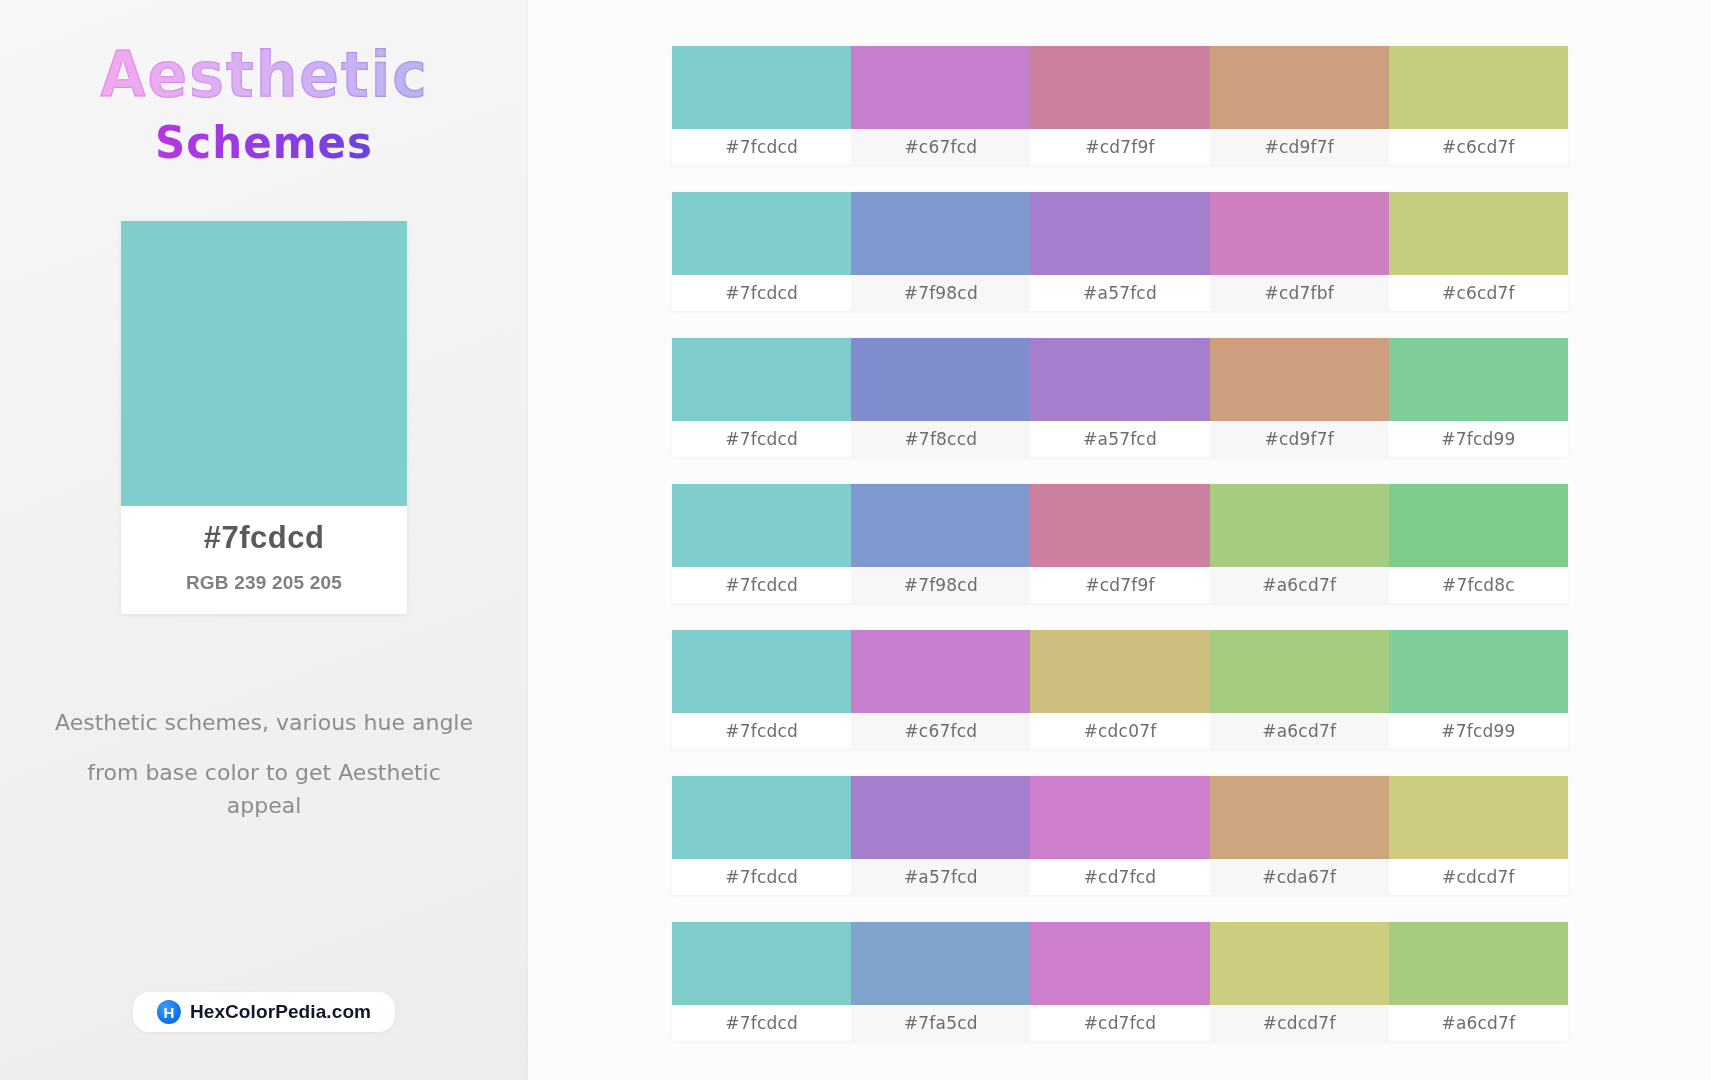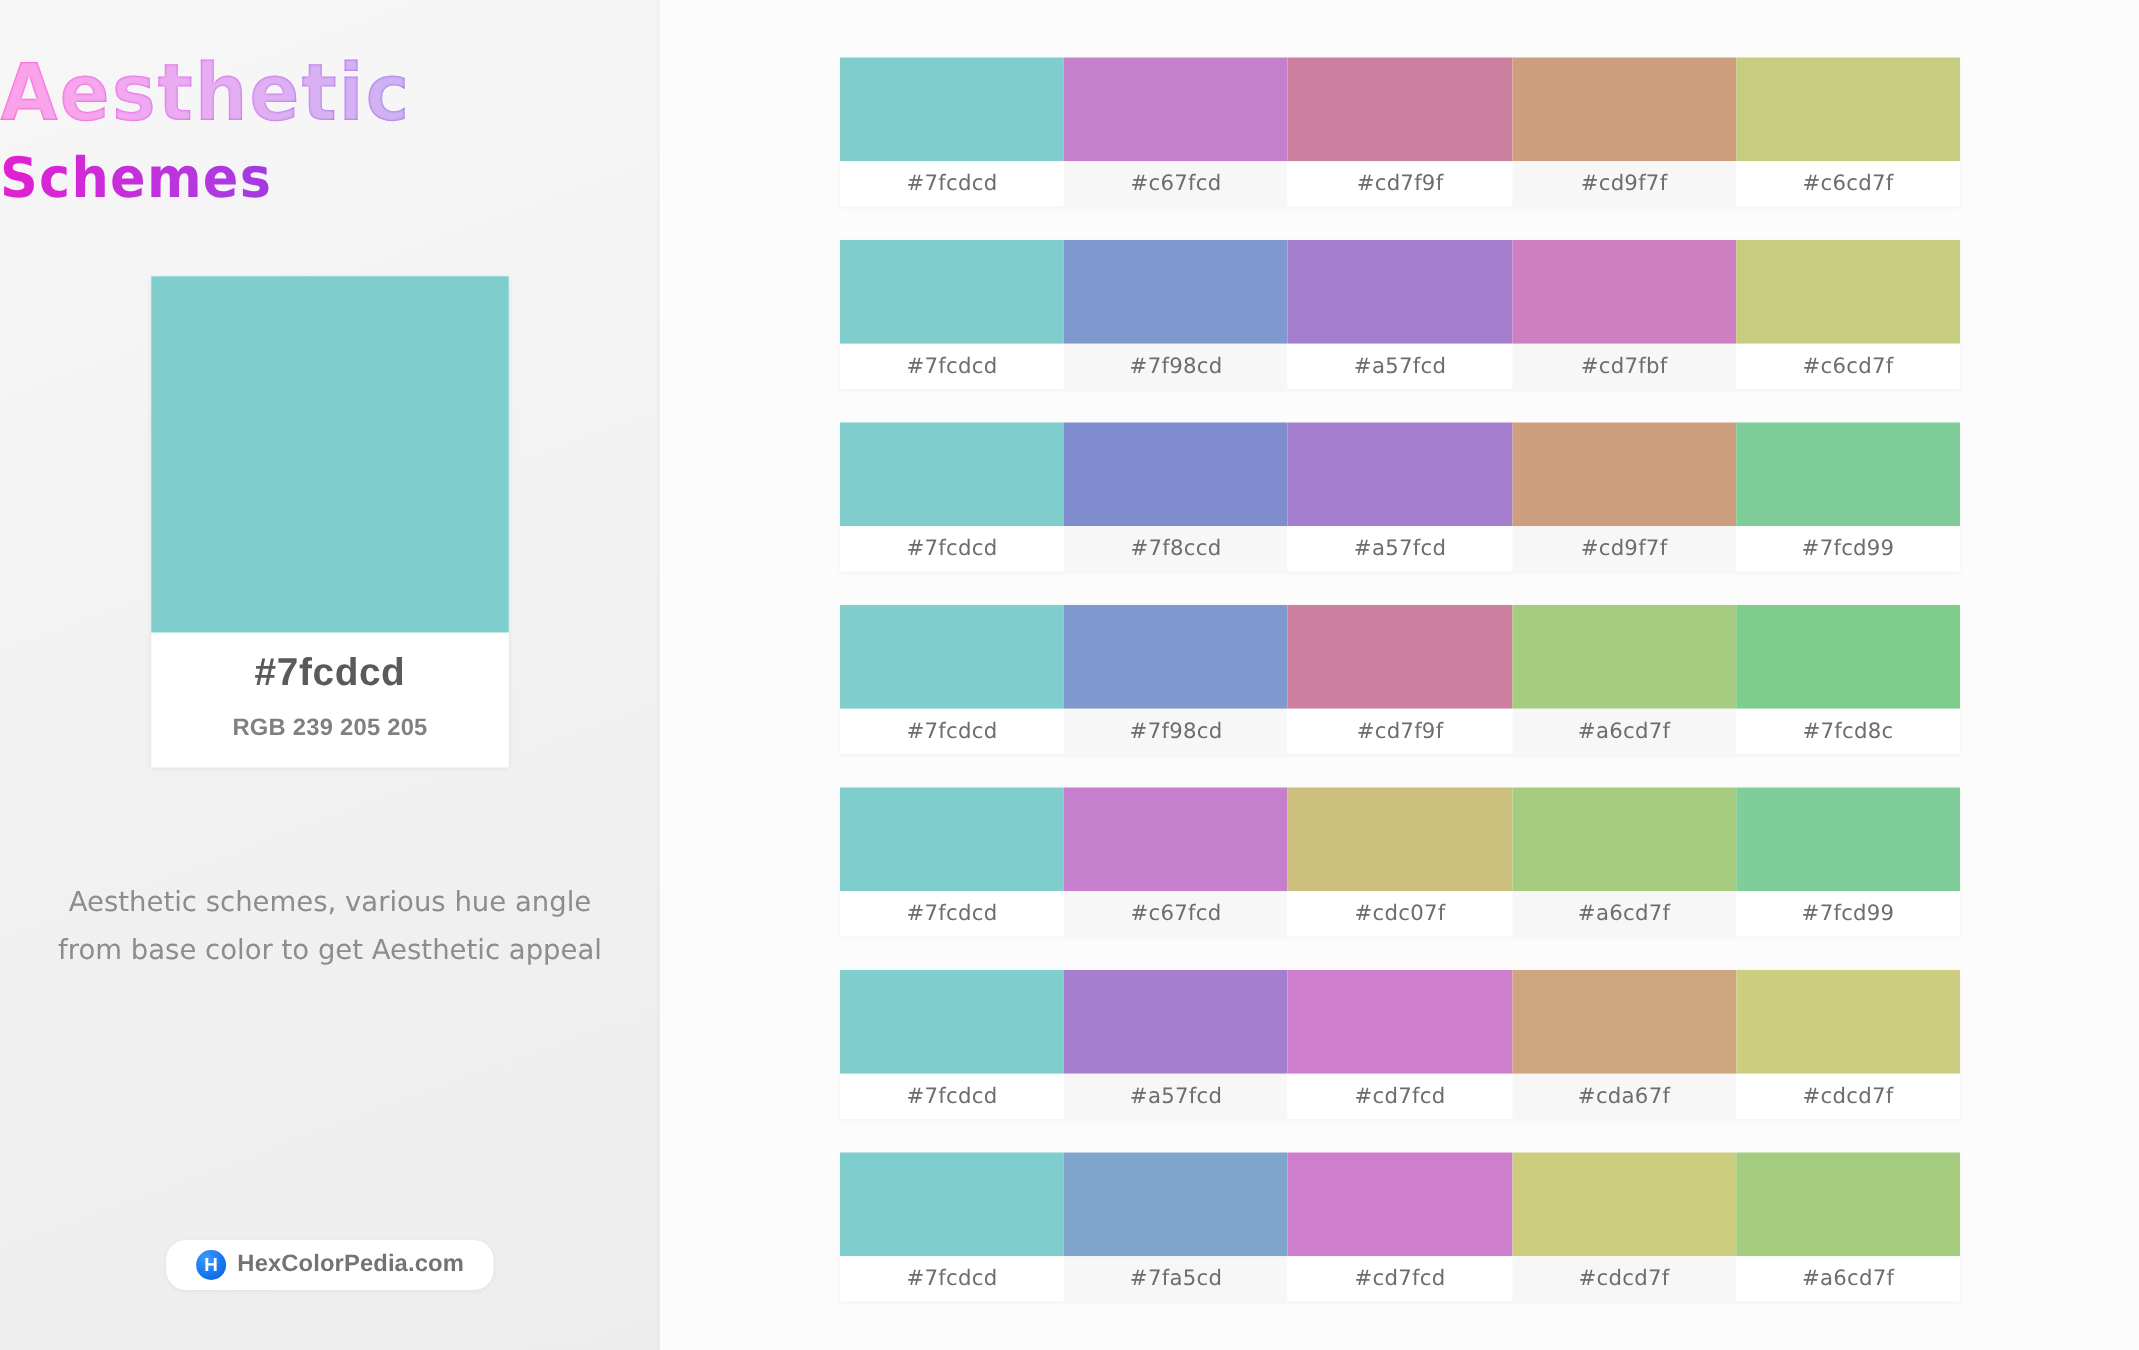--- a/index.html
+++ b/index.html
@@ -33,20 +33,21 @@
   .left-panel::after {
     content: "";
     position: absolute;
     top: 0; right: 0;
     width: 2px; height: 100%;
     background: linear-gradient(to right, rgba(0,0,0,0.045), rgba(0,0,0,0));
   }
 
   .title-block {
     padding-top: 44px;
+    text-align: center;
   }
   .title-main {
     font-family: "DejaVu Sans", sans-serif;
     font-size: 60px;
     font-weight: bold;
     letter-spacing: 1px;
     line-height: 1.05;
     background: linear-gradient(90deg, #f916c8 0%, #e327d6 16%, #b43ae0 38%, #8a3fe2 58%, #5a43dd 78%, #2b4fd0 100%);
     -webkit-background-clip: text;
     background-clip: text;
@@ -101,21 +102,21 @@
   }
 
   .description {
     margin: 92px 34px 0 34px;
     text-align: center;
     font-size: 22px;
     line-height: 1.52;
     color: #8d8d8d;
     font-family: "DejaVu Sans", sans-serif;
   }
-  .description p { margin: 4px; }
+  .description p { margin: 16px; }
 
   .footer-badge {
     position: absolute;
     left: 50%;
     transform: translateX(-50%);
     bottom: 48px;
     display: flex;
     align-items: center;
     gap: 9px;
     background: #ffffff;
@@ -131,21 +132,21 @@
     font-size: 15px;
     font-weight: bold;
     display: flex;
     align-items: center;
     justify-content: center;
     line-height: 1;
   }
   .badge-text {
     font-size: 19px;
     font-weight: bold;
-    color: #737373;
+    color: #0f172a;
     letter-spacing: 0.1px;
   }
 
   
   .right-panel {
     position: relative;
     flex: 1 1 auto;
     height: 1080px;
     background: #fcfcfc;
     padding: 0;

